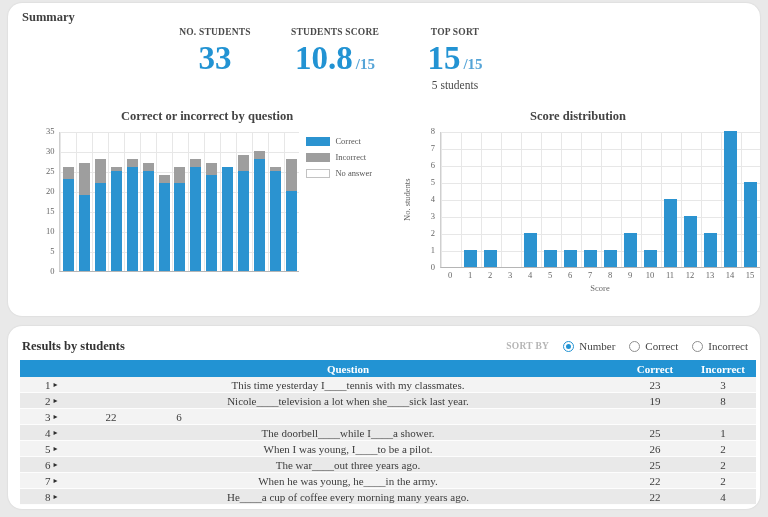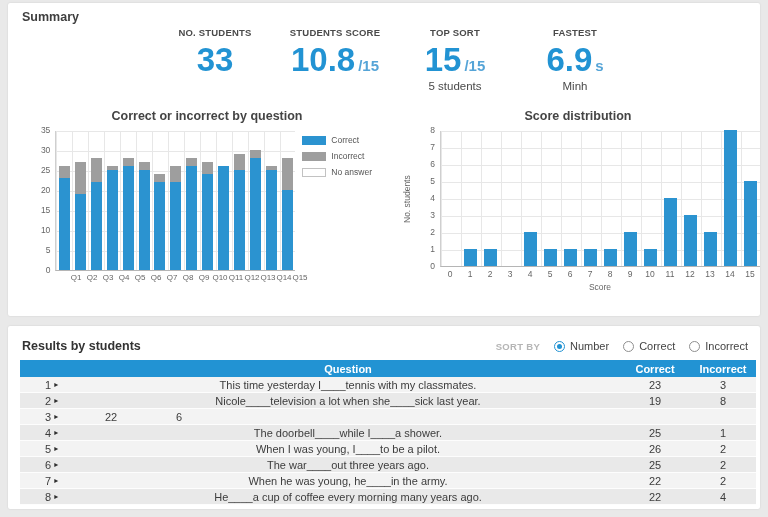--- a/index.html
+++ b/index.html
@@ -1,19 +1,19 @@
 <!DOCTYPE html>
 <html><head>
 <meta charset="utf-8">
 <style>
   * { margin:0; padding:0; box-sizing:border-box; }
   html,body { width:768px; height:517px; overflow:hidden; }
   body { background:#e9e9e9; font-family:"Liberation Sans", sans-serif; position:relative; }
 
-  .card { position:absolute; background:#fff; border-radius:2px; box-shadow:0 0 2px rgba(0,0,0,.12); }
+  .card { position:absolute; background:#fff; border-radius:14px; box-shadow:0 0 2px rgba(0,0,0,.12);font-family:Liberation Serif, serif; }
   .top-card { left:8px; top:3px; width:752px; height:313px; }
   .bottom-card { left:8px; top:326px; width:752px; height:183px; }
 
   .summary-title { position:absolute; left:14px; top:7px; font-size:12.5px; font-weight:bold; color:#3f3f3f; }
 
   
   .stats-row { position:absolute; left:147px; top:24px; display:flex; }
   .stat-block { width:120px; text-align:center; }
   .stat-label { font-size:9.5px; font-weight:bold; color:#4a4a4a; letter-spacing:.2px; }
   .stat-value { margin-top:5px; line-height:1; white-space:nowrap; }
@@ -106,25 +106,20 @@
       <div class="stat-block">
         <div class="stat-label">STUDENTS SCORE</div>
         <div class="stat-value"><span class="stat-number">10.8</span><span class="stat-suffix">/15</span></div>
         <div class="stat-sub"></div>
       </div>
       <div class="stat-block">
         <div class="stat-label">TOP SORT</div>
         <div class="stat-value"><span class="stat-number">15</span><span class="stat-suffix">/15</span></div>
         <div class="stat-sub">5 students</div>
       </div>
-      <div class="stat-block">
-        <div class="stat-label">FASTEST</div>
-        <div class="stat-value"><span class="stat-number">6.9</span><span class="stat-suffix">s</span></div>
-        <div class="stat-sub">Minh</div>
-      </div>
     </div>
 
   <div class="chart chart-left">
     <div class="chart-title">Correct or incorrect by question</div>
     <div class="chart-body">
       <div class="yaxis">
           <div class="ytick" style="bottom: -4px;">0</div>
           <div class="ytick" style="bottom: 16px;">5</div>
           <div class="ytick" style="bottom: 36px;">10</div>
           <div class="ytick" style="bottom: 56px;">15</div>
@@ -233,37 +228,20 @@
           <div class="legend-item">
             <span class="swatch sw1"></span>
             <span class="legend-text">Incorrect</span>
           </div>
           <div class="legend-item">
             <span class="swatch sw2"></span>
             <span class="legend-text">No answer</span>
           </div>
         </div>
     </div>
-    <div class="xaxis">
-        <div class="xlab">Q1</div>
-        <div class="xlab">Q2</div>
-        <div class="xlab">Q3</div>
-        <div class="xlab">Q4</div>
-        <div class="xlab">Q5</div>
-        <div class="xlab">Q6</div>
-        <div class="xlab">Q7</div>
-        <div class="xlab">Q8</div>
-        <div class="xlab">Q9</div>
-        <div class="xlab">Q10</div>
-        <div class="xlab">Q11</div>
-        <div class="xlab">Q12</div>
-        <div class="xlab">Q13</div>
-        <div class="xlab">Q14</div>
-        <div class="xlab">Q15</div>
-      </div>
   </div>
 
   <div class="chart chart-right">
     <div class="chart-title">Score distribution</div>
     <div class="chart-body">
       <div class="ylab-rot">No. students</div>
       <div class="yaxis">
           <div class="ytick" style="bottom: -4px;">0</div>
           <div class="ytick" style="bottom: 13px;">1</div>
           <div class="ytick" style="bottom: 30px;">2</div>

